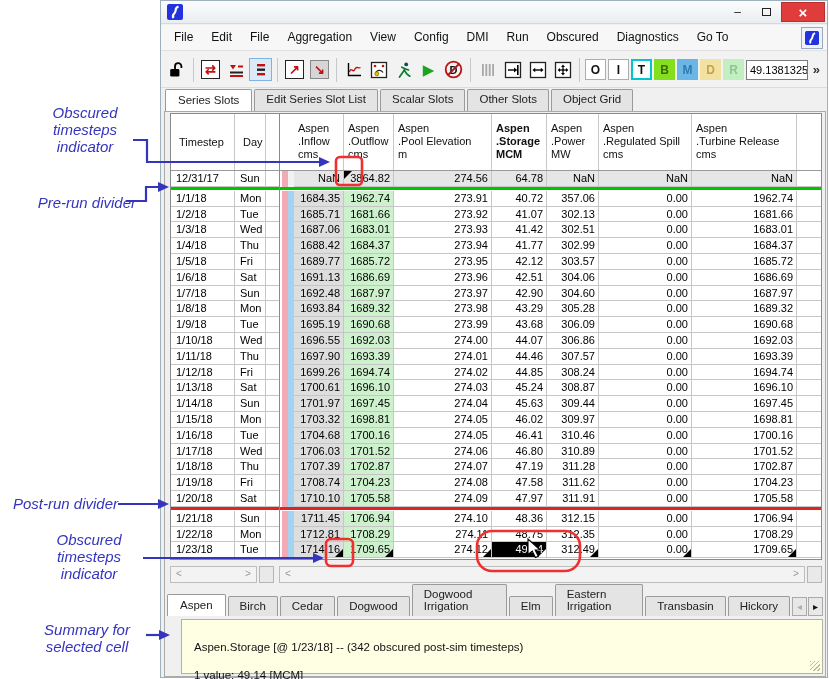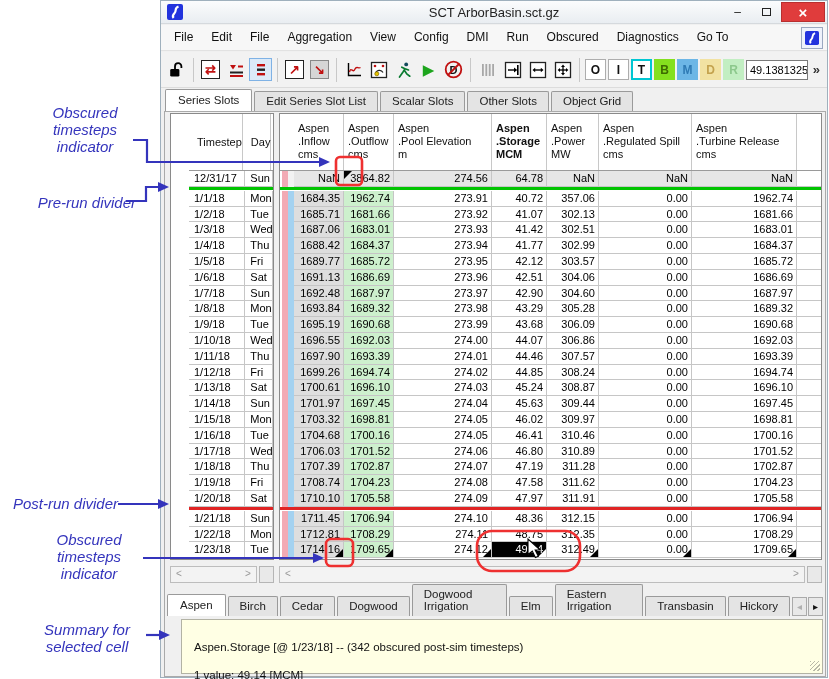--- a/index.html
+++ b/index.html
@@ -48,33 +48,33 @@
   .letterbtn.m { background:#6cb6e6; color:#2e7ab4; border:none; }
   .letterbtn.d { background:#f2e2a2; color:#c4a24e; border:none; }
   .letterbtn.r { background:#c2eec2; color:#8cc88c; border:none; }
   #cell-value-field { margin-left:auto; width:78px; height:20px; border:1px solid #7a7a7a;
     background:#fff; font-size:11px; line-height:18px; padding:0 3px; overflow:hidden;
     white-space:nowrap; color:#000; }
   #toolbar-more { font-size:13px; font-weight:bold; color:#333; padding:0 3px; }
 
   
   #slot-tabs { position:absolute; left:4px; top:88px; right:0; height:22px; display:flex;
-    align-items:flex-end; }
+    }
   .tab { font-size:11.5px; padding:3px 11px 4px; background:#e4e4e4; border:1px solid #9a9a9a;
     border-bottom:none; border-radius:2px 2px 0 0; margin-right:2px; color:#222; }
   .tab.active { background:#fff; padding:4px 12px 5px; position:relative; z-index:2; }
 
   
   #frame { position:absolute; left:3px; top:110px; width:662px; height:566px;
     border:1px solid #aaa; background:#f0f0f0; }
 
   
   .pane { position:absolute; top:1px; height:447px; border:1px solid #8a8a8a; background:#fff;
     overflow:hidden; }
-  #left-pane { left:5px; width:104px;padding-left:18px; }
+  #left-pane { left:5px; width:118px; }
   #right-pane { left:114px; width:543px; }
   .pane-header { display:flex; height:57px; border-bottom:1px solid #9a9a9a; background:#fff; }
   .lh { font-size:11px; color:#111; display:flex; align-items:center; padding-left:8px;
     border-right:1px solid #c8c8c8; }
   .lh.timestep { width:64px; }
   .lh.day { width:31px; }
   .lh.lfillh { flex:1; border-right:none; }
   .hflag { width:6px; border-right:none; }
   .hpad { width:2px; }
   .hcell { font-size:11px; line-height:13px; padding:8px 0 0 4px; border-right:1px solid #c8c8c8;
@@ -176,21 +176,20 @@
     <div>selected cell</div>
   </div>
 
   <div id="window">
 
     <div id="titlebar">
       <svg id="app-icon" viewBox="0 0 16 16">
         <rect width="16" height="16" rx="2" fill="#2233dd"></rect>
         <path d="M11.5 2.5 C7 4.2, 9.8 6.8, 7.6 9 C5.6 11, 5.2 12.4, 6.6 14" stroke="#fff" stroke-width="2.2" fill="none"></path>
       </svg>
-      <div id="title">SCT ArborBasin.sct.gz</div>
       <div id="win-controls">
         <div class="winbtn">
             <span>–</span>
           </div>
         <div class="winbtn">
             <span id="max-icon"></span>
           </div>
         <div class="winbtn" id="close-btn">
             <span>×</span>
           </div>

